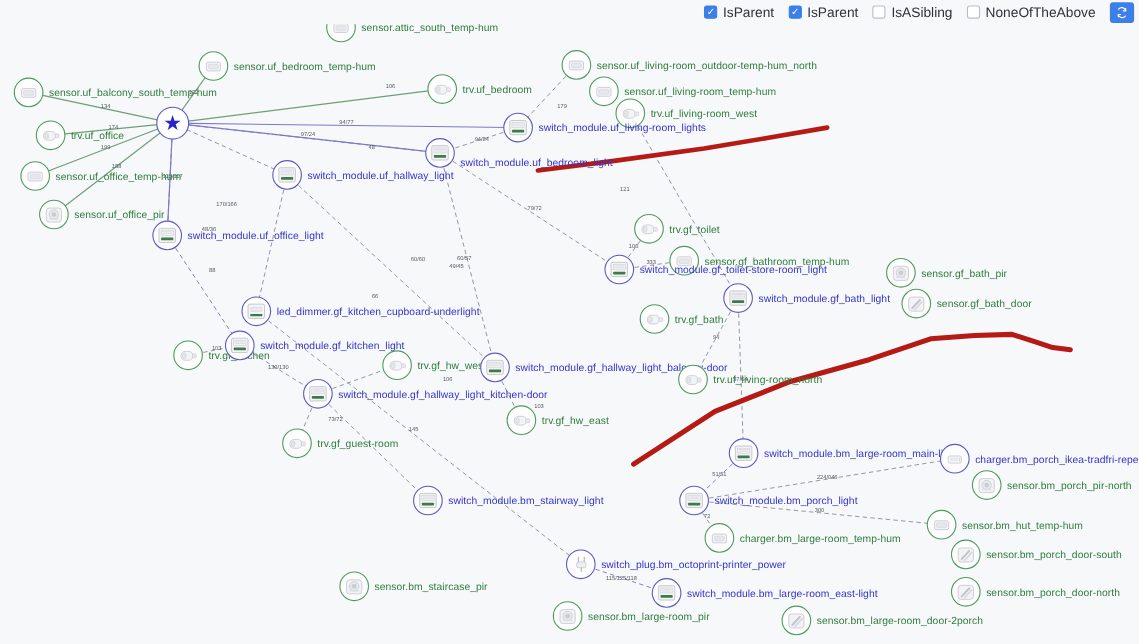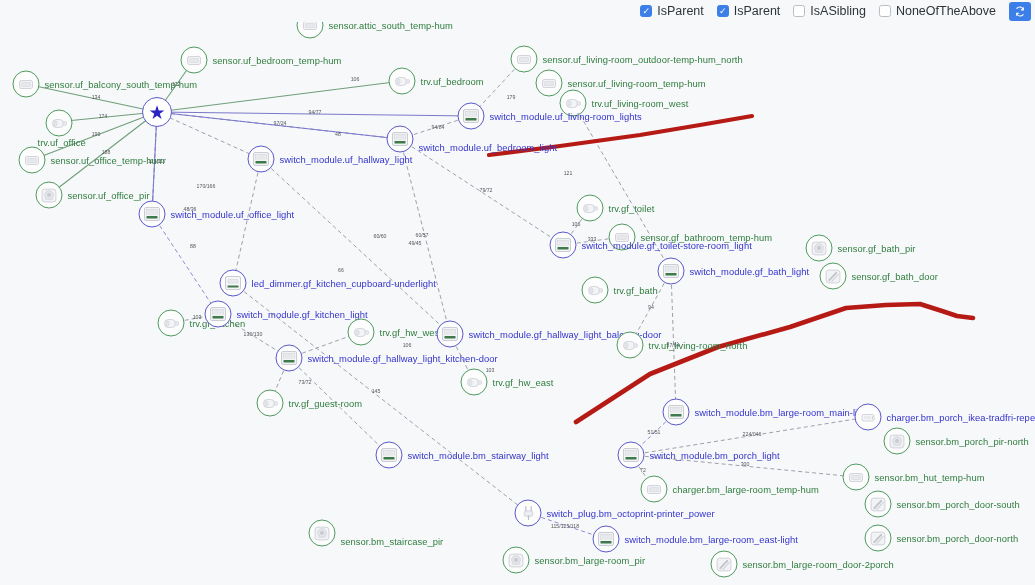--- a/index.html
+++ b/index.html
@@ -155,21 +155,21 @@
       </div>
       <div class="node grp-green" style="left: 26px; top: 84px; transform: translate(-13.5px, -13.5px);">
         <div class="bubble">
           <svg class="g" width="17" height="14" viewBox="0 0 34 28">
             <rect x="4" y="6" width="26" height="16" rx="3.4" fill="#f1f2f5" stroke="#bfc3ca" stroke-width="1.3"></rect>
             <rect x="8" y="10" width="18" height="8" rx="1.6" fill="#e6e8ec" stroke="#cdd0d6" stroke-width=".9"></rect>
           </svg>
         </div>
         <span class="nlabel">sensor.uf_balcony_south_temp-hum</span>
       </div>
-      <div class="node grp-green" style="left: 46px; top: 123px; transform: translate(-13.5px, -13.5px); flex-direction: column;">
+      <div class="node grp-green" style="left: 46px; top: 123px; transform: translate(-13.5px, -13.5px);">
         <div class="bubble">
           <svg class="g" width="18" height="14" viewBox="0 0 36 28">
             <rect x="4" y="6" width="22" height="16" rx="7.5" fill="#f3f4f6" stroke="#bfc3ca" stroke-width="1.3"></rect>
             <ellipse cx="10" cy="14" rx="3.4" ry="5.4" fill="#e4e6ea" stroke="#c9ccd3" stroke-width="1"></ellipse>
             <rect x="25" y="10.5" width="7" height="7" rx="1.4" fill="#e8eaee" stroke="#c3c7ce" stroke-width="1"></rect>
           </svg>
         </div>
         <span class="nlabel">trv.uf_office</span>
       </div>
       <div class="node grp-green" style="left: 32px; top: 160px; transform: translate(-13.5px, -13.5px);">
@@ -536,21 +536,21 @@
       <div class="node grp-blue" style="left: 528px; top: 513px; transform: translate(-13.5px, -13.5px);">
         <div class="bubble">
           <svg class="g" width="14" height="17" viewBox="0 0 26 32">
             <path d="M8 4v8M18 4v8" stroke="#b9bdc4" stroke-width="2.2" stroke-linecap="round"></path>
             <rect x="5" y="12" width="16" height="10" rx="3" fill="#eceef1" stroke="#bfc3ca" stroke-width="1.2"></rect>
             <path d="M13 22v6" stroke="#b9bdc4" stroke-width="2.2" stroke-linecap="round"></path>
           </svg>
         </div>
         <span class="nlabel">switch_plug.bm_octoprint-printer_power</span>
       </div>
-      <div class="node grp-green" style="left: 322px; top: 533px; transform: translate(-13.5px, -13.5px); align-items: flex-end;">
+      <div class="node grp-green" style="left: 322px; top: 533px; transform: translate(-13.5px, -13.5px);">
         <div class="bubble">
           <svg class="g" width="17" height="16" viewBox="0 0 32 30">
             <rect x="3" y="3" width="26" height="24" rx="5" fill="#f2f3f5" stroke="#bfc3ca" stroke-width="1.3"></rect>
             <circle cx="16" cy="14" r="8" fill="#e6e8ec" stroke="#c4c8cf" stroke-width="1.2"></circle>
             <circle cx="16" cy="14" r="4" fill="#c9ccd3"></circle>
             <rect x="8" y="20" width="16" height="3" rx="1" fill="#dcdfe4"></rect>
           </svg>
         </div>
         <span class="nlabel">sensor.bm_staircase_pir</span>
       </div>

